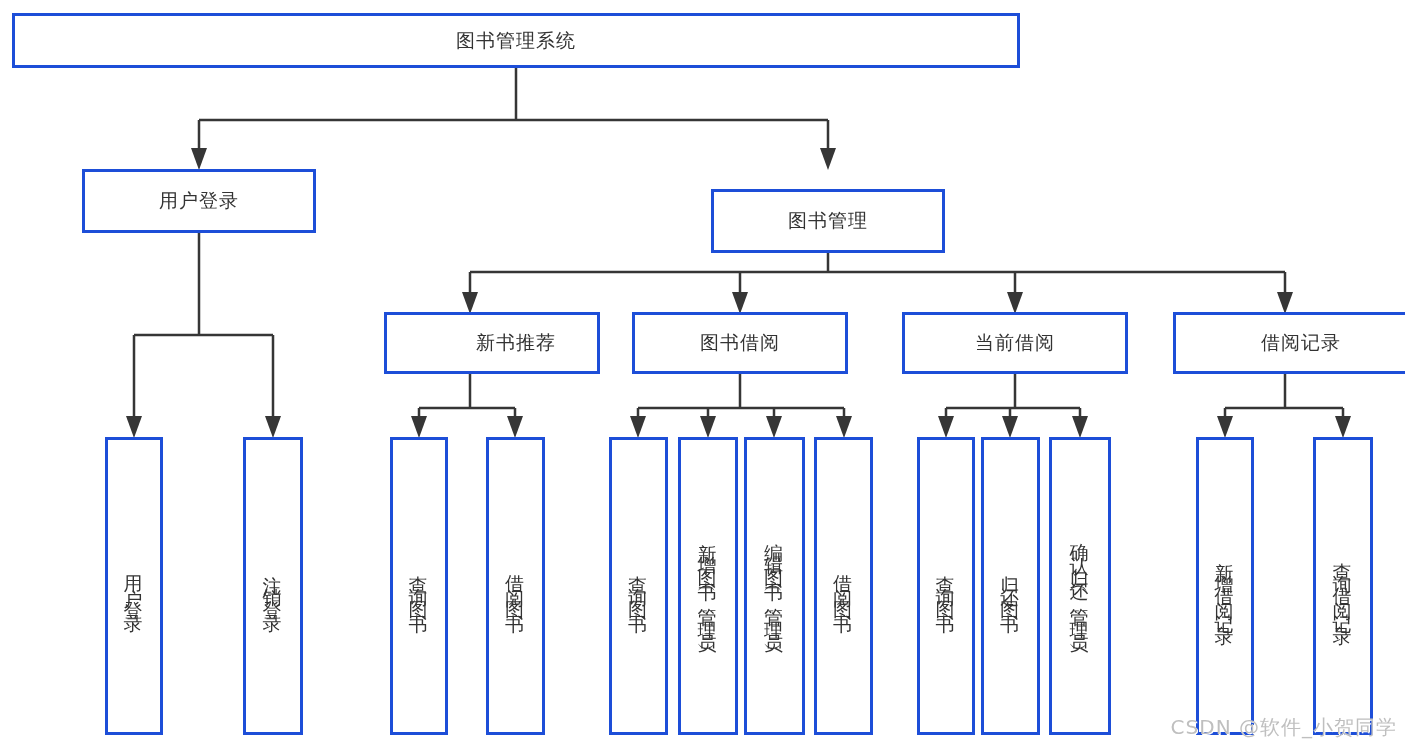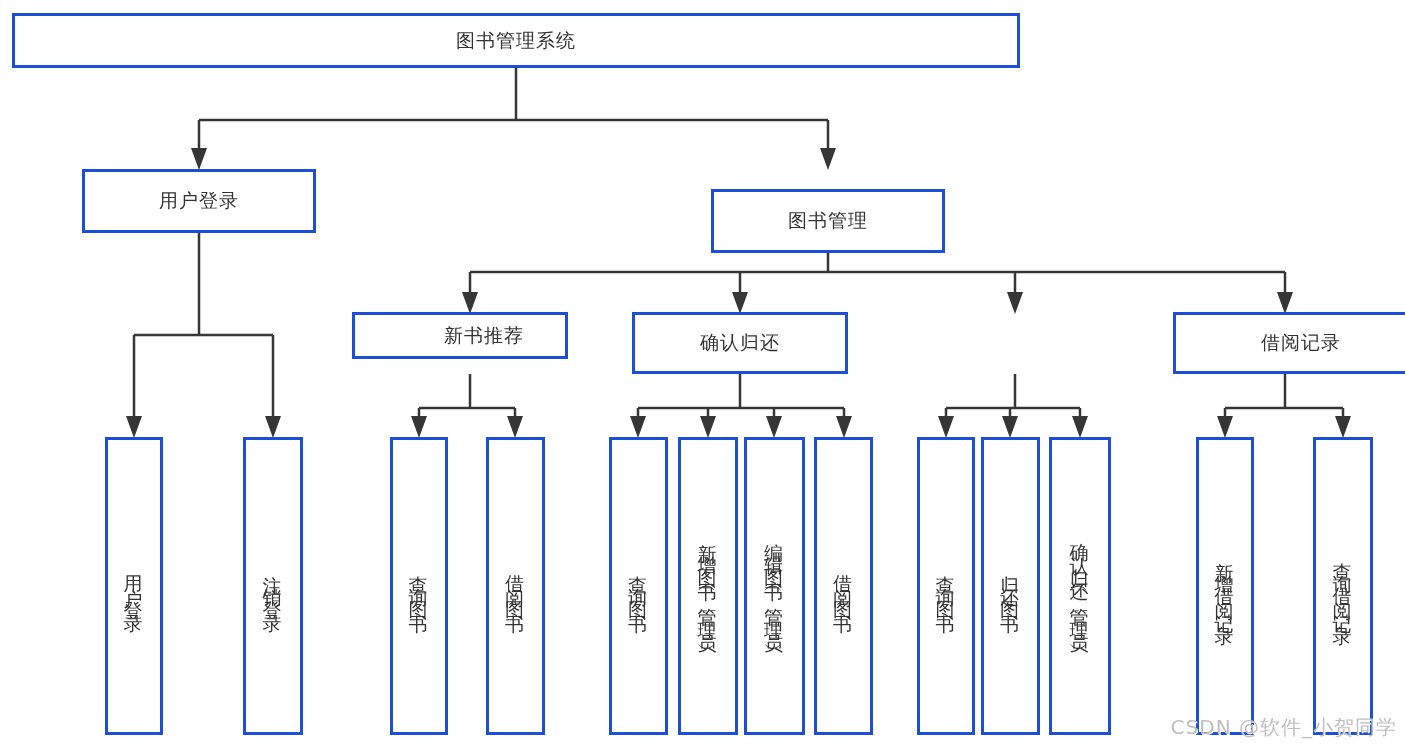--- a/index.html
+++ b/index.html
@@ -18,21 +18,21 @@
   }
   .h{letter-spacing:1px;}
   .v{
     writing-mode:vertical-rl;text-orientation:mixed;
     letter-spacing:13px;white-space:normal;
   }
   
   .n-root{left:12px;top:13px;width:1008px;height:55px;}
   .n-userlogin{left:82px;top:169px;width:234px;height:64px;}
   .n-bookmgmt{left:711px;top:169px;width:234px;height:64px;margin-top:20px;}
-  .n-newrec{left:352px;top:312px;width:216px;height:47px;padding-left:48px;}
+  .n-newrec{left:384px;top:312px;width:216px;height:62px;padding-left:48px;}
   .n-borrow{left:632px;top:312px;width:216px;height:62px;}
   .n-current{left:902px;top:312px;width:226px;height:62px;}
   .n-records{left:1173px;top:312px;width:256px;height:62px;}
   .n-a1{left:105px;top:437px;width:58px;height:298px;}
   .n-a2{left:243px;top:437px;width:60px;height:298px;}
   .n-b1{left:390px;top:437px;width:58px;height:298px;}
   .n-b2{left:486px;top:437px;width:59px;height:298px;}
   .n-c1{left:609px;top:437px;width:59px;height:298px;}
   .n-c2{left:678px;top:437px;width:60px;height:298px;}
   .n-c3{left:744px;top:437px;width:61px;height:298px;}
@@ -91,21 +91,22 @@
       <path d="M1335 416 L1351 416 L1343 438 Z"></path>
     </g>
   </svg>
 
   <div class="node h n-root">图书管理系统</div>
 
   <div class="node h n-userlogin">用户登录</div>
   <div class="node h n-bookmgmt">图书管理</div>
 
   <div class="node h n-newrec">新书推荐</div>
-  <div class="node h n-borrow">确认归还</div>
+  <div class="node h n-borrow">图书借阅</div>
+  <div class="node h n-current">当前借阅</div>
   <div class="node h n-records">借阅记录</div>
 
   <div class="node v n-a1">用户登录</div>
   <div class="node v n-a2">注销登录</div>
 
   <div class="node v n-b1">查询图书</div>
   <div class="node v n-b2">借阅图书</div>
 
   <div class="node v n-c1">查询图书</div>
   <div class="node v n-c2">新增图书（管理员）</div>

